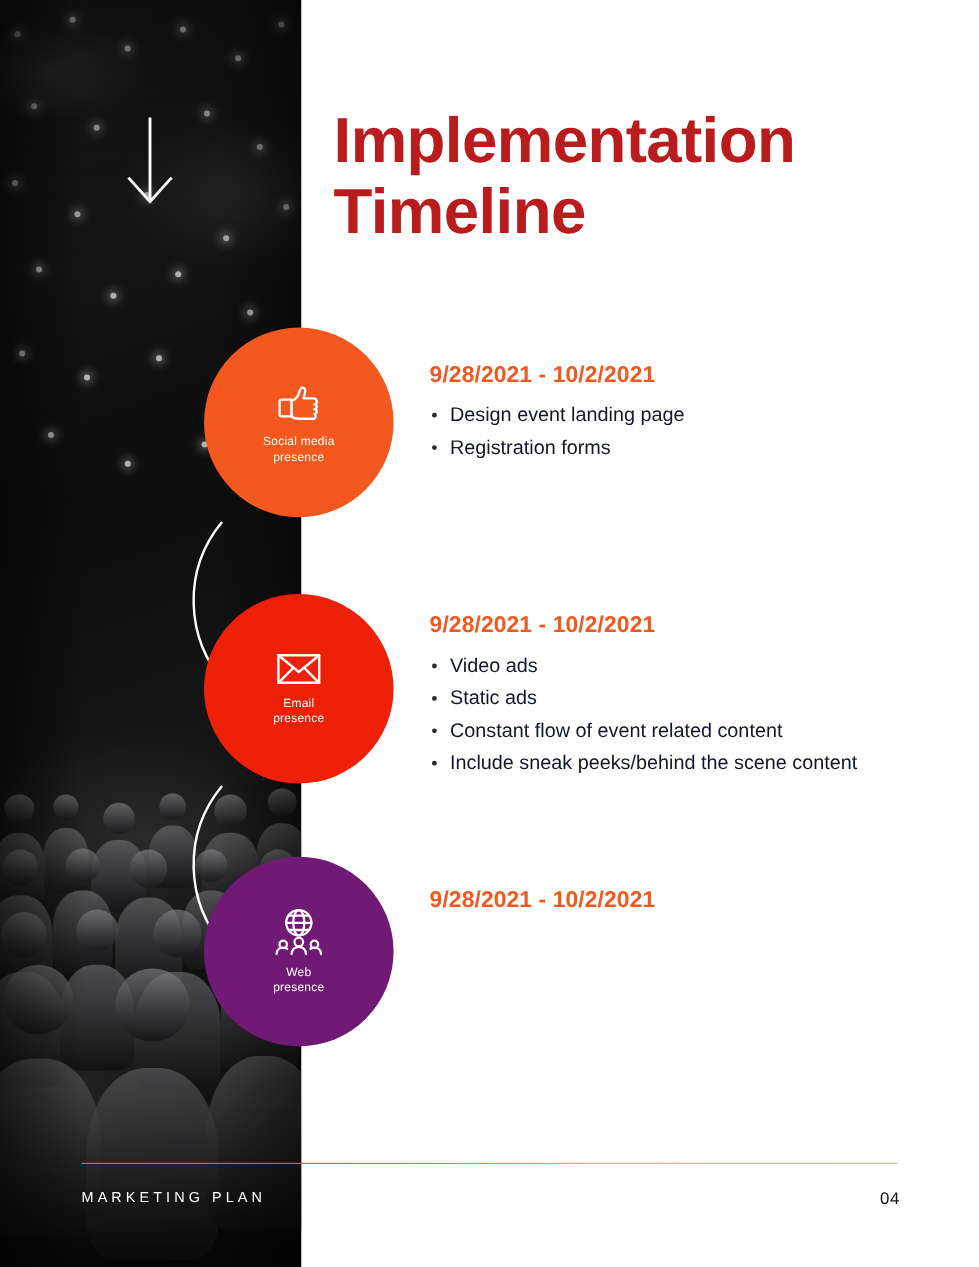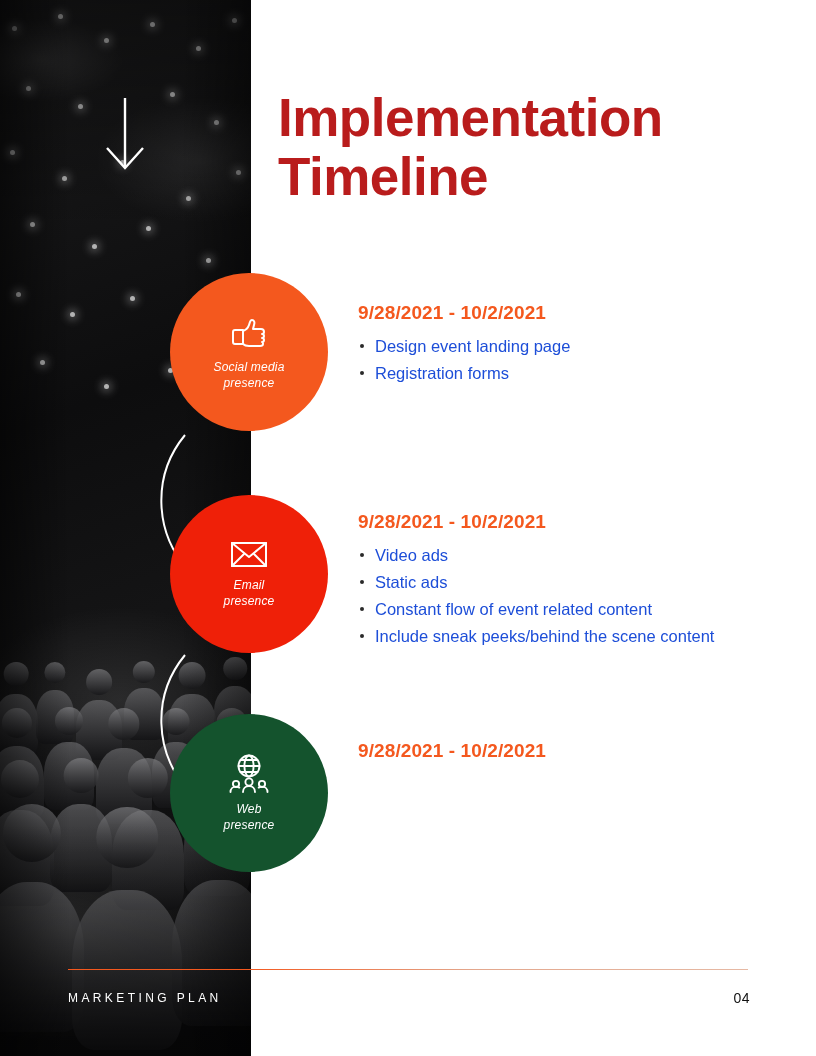--- a/index.html
+++ b/index.html
@@ -127,51 +127,50 @@
     align-items: center;
     justify-content: center;
     color: #ffffff;
     text-align: center;
   }
   .circle .ic {
     margin-bottom: 8px;
     line-height: 0;
   }
   .circle .clabel {
-    font-size: 12px;
+    font-size: 10px;
     line-height: 1.35;
     font-weight: normal;
     letter-spacing: .2px;
     white-space: pre-line;
-    font-style: italic;
   }
   .c1 { left: 170px; top: 273px; background: #f4581e; }
   .c2 { left: 170px; top: 495px; background: #ef2008; }
-  .c3 { left: 170px; top: 714px; background: #14532d; }
+  .c3 { left: 170px; top: 714px; background: #701a75; }
 
   .block { position: absolute; left: 358px; width: 420px; }
   .b1 { top: 302px; }
   .b2 { top: 511px; }
   .b3 { top: 740px; }
 
   .date {
     color: #f4581e;
     font-size: 19px;
     font-weight: bold;
     margin: 0 0 10px 0;
     letter-spacing: .1px;
   }
   .bullets {
     margin: 0;
     padding: 0;
     list-style: none;
   }
   .bullets li {
     position: relative;
-    color: #1d4ed8;
+    color: #0f172a;
     font-size: 16.5px;
     line-height: 1.46;
     padding-left: 17px;
     margin-bottom: 3px;
   }
   .bullets li::before {
     content: "";
     position: absolute;
     left: 2px;
     top: 10px;

